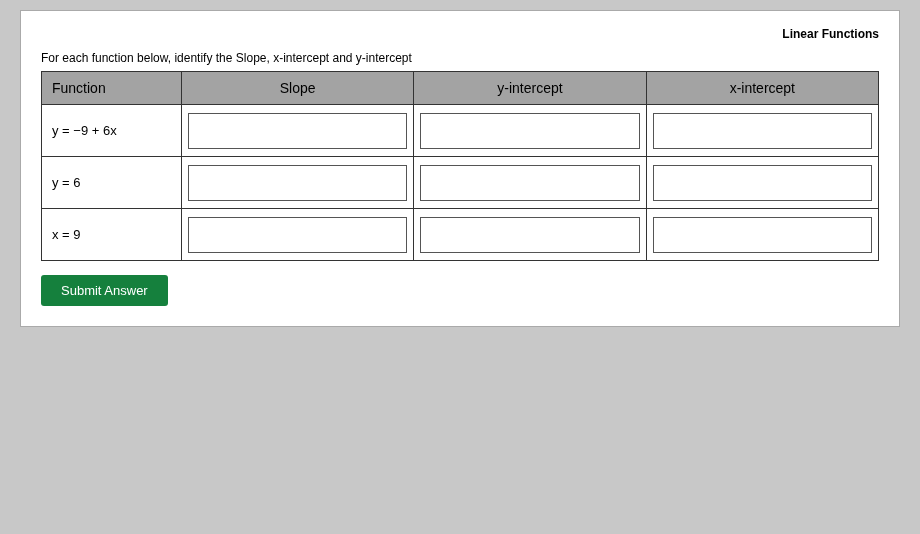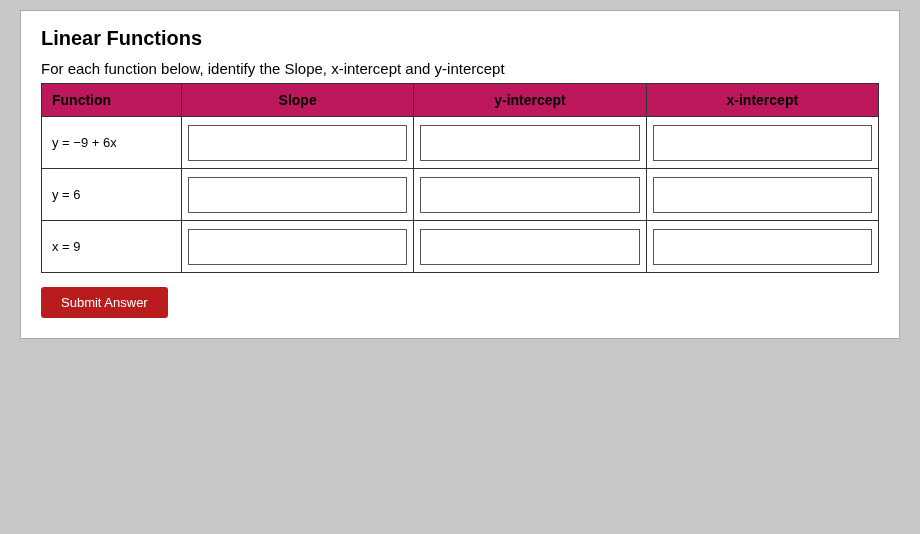--- a/index.html
+++ b/index.html
@@ -20,50 +20,50 @@
     }
 
     .worksheet {
       background: #ffffff;
       width: 880px;
       padding: 16px 20px 20px 20px;
       border: 1px solid #aaa;
     }
 
     .page-title {
-      text-align: left;
-      font-size: 20px;
+      text-align: right;
+      font-size: 12px;
       font-weight: bold;
       margin-bottom: 10px;
     }
 
     .instructions-1 {
-      font-size: 15px;
+      font-size: 12px;
       margin-bottom: 6px;
     }
 
     .instructions-2 {
       font-size: 13px;
       font-style: italic;
       margin-bottom: 14px;
     }
 
     table {
       width: 100%;
       border-collapse: collapse;
       table-layout: fixed;
     }
 
     thead tr th {
       border: 1px solid #333;
       padding: 8px 6px;
       text-align: center;
       font-size: 14px;
-      font-weight: bold;
-      background: #be185d;
+      font-weight: normal;
+      background: #a3a3a3;
     }
 
     thead tr th:first-child {
       text-align: left;
       padding-left: 10px;
       width: 140px;
     }
 
     tbody tr td {
       border: 1px solid #333;
@@ -87,21 +87,21 @@
       height: 36px;
       border: 1px solid #555;
       background: #fff;
       font-size: 13px;
       padding: 4px 6px;
       outline: none;
     }
 
     .submit-btn {
       margin-top: 14px;
-      background: #b91c1c;
+      background: #15803d;
       color: white;
       border: none;
       padding: 8px 20px;
       font-size: 13px;
       cursor: pointer;
       border-radius: 3px;
     }
   </style>
 </head>
 <body>

